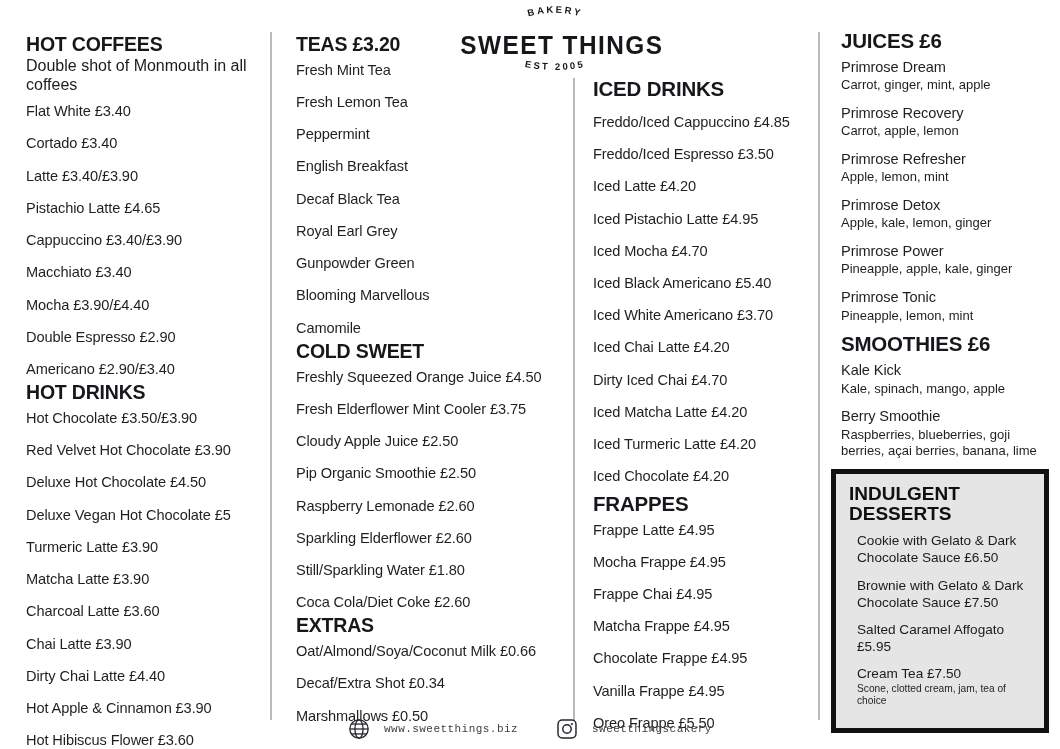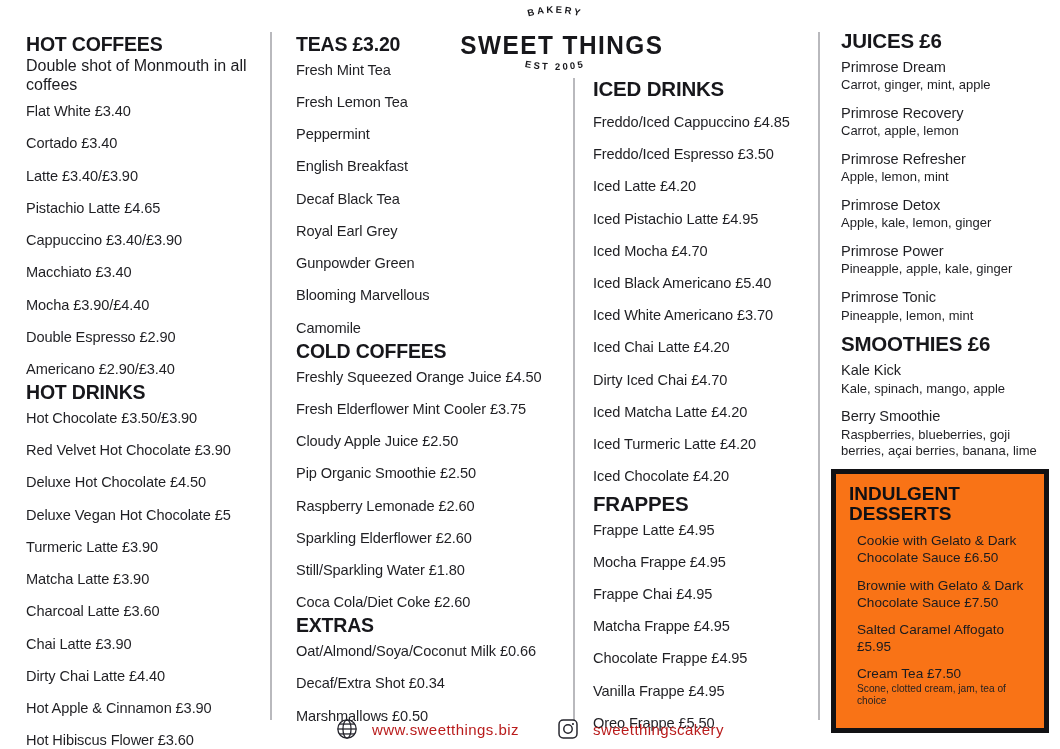--- a/index.html
+++ b/index.html
@@ -135,21 +135,21 @@
 
   
   #desserts-box {
     position: absolute;
     left: 831px;
     top: 469px;
     width: 218px;
     height: 264px;
     box-sizing: border-box;
     border: 5px solid #111114;
-    background: #f97316;
+    background: #e5e5e5;
     padding: 10px 11px 8px 13px;
   }
   #desserts-box h2 {
     margin: 0 0 7px 0;
     font-size: 19px;
     font-weight: 700;
     line-height: 1.06;
     color: #101014;
   }
   #desserts-box ul {
@@ -175,23 +175,24 @@
     justify-content: center;
     align-items: center;
     gap: 38px;
   }
   .footer-entry {
     display: flex;
     align-items: center;
     gap: 14px;
   }
   .footer-entry .label {
-    font-size: 15px;
+    font-size: 11px;
     letter-spacing: 0.45px;
-    color: #b91c1c;
+    color: #404040;
+    font-family: Liberation Mono, monospace;
   }
   .f-icon { display: block; }
 </style>
 </head>
 <body>
 
 <div id="menu-board">
 
   <div class="logo-block">
     <svg class="logo-arc" viewBox="0 0 206 76">
@@ -323,21 +324,21 @@
         <li>
             <span class="item-name">Blooming Marvellous</span>
           </li>
         <li style="margin-bottom:4px;">
             <span class="item-name">Camomile</span>
           </li>
       </ul>
     </section>
 
     <section class="section">
-      <h2 class="section-title">COLD COFFEES</h2>
+      <h2 class="section-title">COLD SWEET</h2>
       <div class="spacer-sm"></div>
       <ul class="items">
         <li>
             <span class="item-name">Freshly Squeezed Orange Juice £4.50</span>
           </li>
         <li>
             <span class="item-name">Fresh Elderflower Mint Cooler £3.75</span>
           </li>
         <li>
             <span class="item-name">Cloudy Apple Juice £2.50</span>

